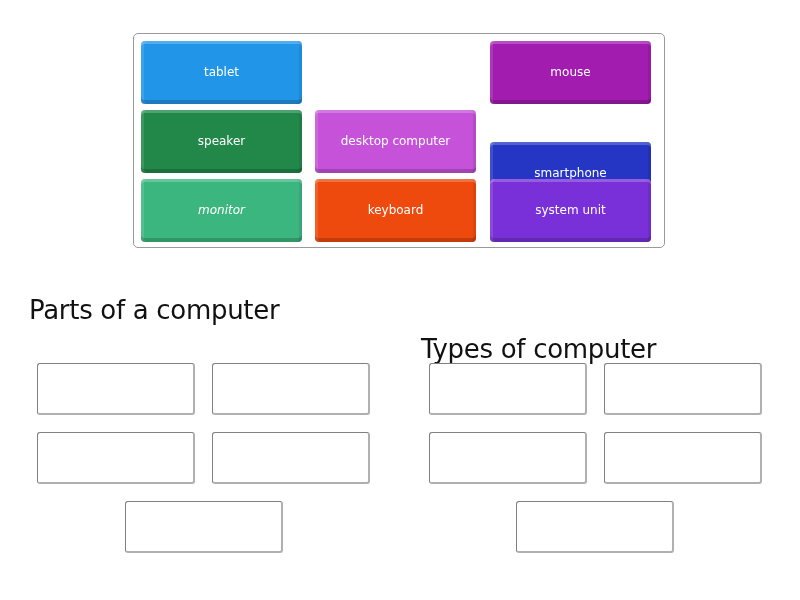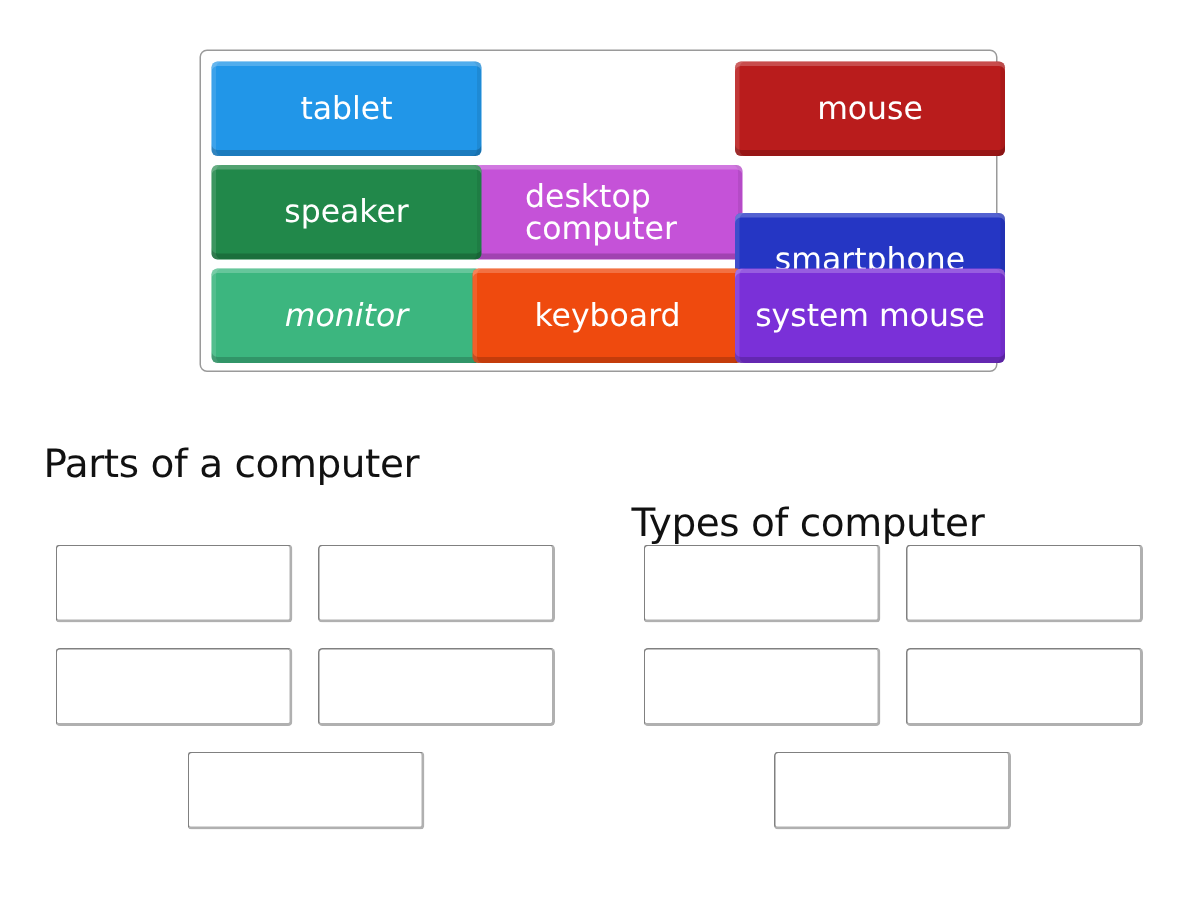--- a/index.html
+++ b/index.html
@@ -18,29 +18,29 @@
       top: 33px;
       width: 532px;
       height: 215px;
       border: 1px solid #9a9a9a;
       border-radius: 5px;
       background: #ffffff;
       box-sizing: border-box;
     }
     .tile {
       position: absolute;
-      width: 180px;
+      width: 161px;
       height: 63px;
       border-radius: 4px;
       color: #ffffff;
       display: flex;
       align-items: center;
       justify-content: center;
-      text-align: left;
-      font-size: 21px;
+      text-align: center;
+      font-size: 12px;
       line-height: 21px;
       box-sizing: border-box;
       cursor: grab;
       box-shadow: inset 0 -4px 0 rgba(0,0,0,0.18), inset 0 3px 0 rgba(255,255,255,0.22), inset 3px 0 0 rgba(255,255,255,0.12), inset -3px 0 0 rgba(0,0,0,0.08);
     }
     .tile span { display: block; padding: 0 6px; }
 
     .group-title {
       position: absolute;
       top: 295px;
@@ -62,42 +62,42 @@
       box-sizing: border-box;
     }
   </style>
 </head>
 <body>
 
 <div class="tile-bank">
   <div class="tile" id="t0" style="left: 7px; top: 7px; background: rgb(33, 150, 232);">
       <span>tablet</span>
     </div>
-  <div class="tile" id="t2" style="left: 356px; top: 7px; background: #b91c1c;">
+  <div class="tile" id="t2" style="left: 356px; top: 7px; background: #a21caf;">
       <span>mouse</span>
     </div>
 
   <div class="tile" id="t4" style="left: 181px; top: 76px; background: rgb(197, 82, 216);">
       <span style="width:110px;">desktop computer</span>
     </div>
   <div class="tile" id="t3" style="left: 7px; top: 76px; background: rgb(33, 136, 74);">
       <span>speaker</span>
     </div>
   <div class="tile" id="t5" style="left: 356px; top: 76px; background: rgb(37, 54, 196); margin-top: 32px;">
       <span>smartphone</span>
     </div>
 
   <div class="tile" id="t6" style="left: 7px; top: 145px; background: rgb(60, 182, 127); font-style: italic;">
       <span>monitor</span>
     </div>
   <div class="tile" id="t7" style="left: 181px; top: 145px; background: rgb(239, 74, 14);">
       <span>keyboard</span>
     </div>
   <div class="tile" id="t8" style="left: 356px; top: 145px; background: rgb(122, 48, 216);">
-      <span>system mouse</span>
+      <span>system unit</span>
     </div>
 </div>
 
 <div class="group-title" style="left:29px;">Parts of a computer</div>
 <div class="drop-box" style="left:37px;top:363px;"></div>
 <div class="drop-box" style="left:212px;top:363px;"></div>
 <div class="drop-box" style="left:37px;top:432px;"></div>
 <div class="drop-box" style="left:212px;top:432px;"></div>
 <div class="drop-box" style="left:125px;top:501px;"></div>
 

